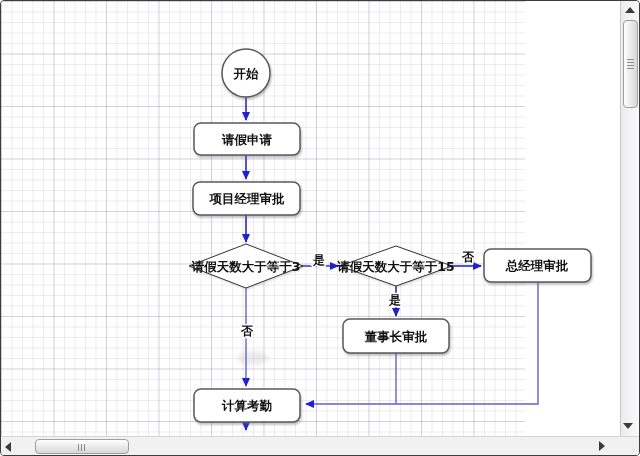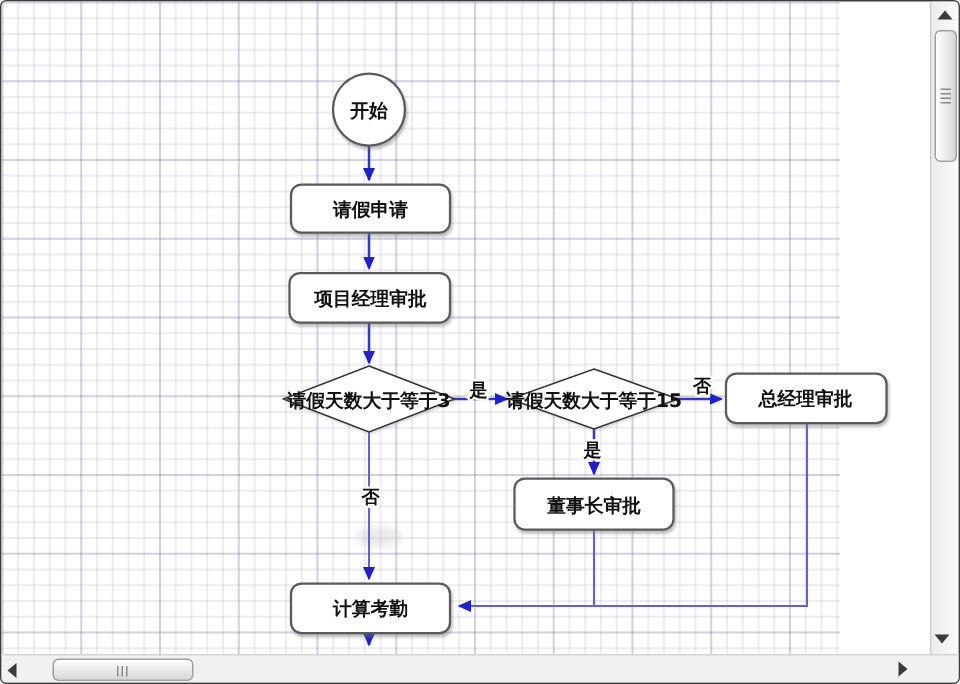--- a/index.html
+++ b/index.html
@@ -5,21 +5,21 @@
   html,body{margin:0;padding:0;background:#fff;}
   .frame{position:relative;width:640px;height:456px;box-sizing:border-box;
          border:1px solid #3c3c3c;border-radius:4px;overflow:hidden;
          font-family:"DejaVu Sans","Liberation Sans",sans-serif;}
   .canvas{position:absolute;left:0;top:0;width:524px;height:437px;background-color:#ffffff;
     background-image:
       linear-gradient(to right, rgba(100,100,150,.20) 1px, transparent 1px),
       linear-gradient(to bottom, rgba(100,100,150,.20) 1px, transparent 1px),
       linear-gradient(to right, rgba(100,100,150,.12) 1px, transparent 1px),
       linear-gradient(to bottom, rgba(100,100,150,.12) 1px, transparent 1px);
-    background-size:52.5px 52.5px,52.5px 52.5px,10.5px 10.5px,10.5px 10.5px;padding-left:35px;}
+    background-size:52.5px 52.5px,52.5px 52.5px,10.5px 10.5px,10.5px 10.5px;}
   svg.diagram{position:absolute;left:0;top:0;}
   .node{fill:#ffffff;stroke:#5a5a5a;stroke-width:1.5;
         filter:drop-shadow(1.5px 2px 1px rgba(110,110,110,.45));}
   .diamond{fill:#ffffff;stroke:#333333;stroke-width:1;
         filter:drop-shadow(1px 1.5px 1px rgba(130,130,130,.35));}
   .nlabel{font:600 12.5px "DejaVu Sans","Liberation Sans",sans-serif;fill:#111111;
           text-anchor:middle;}
   .elabel{font:600 12px "DejaVu Sans","Liberation Sans",sans-serif;fill:#111111;
           text-anchor:middle;paint-order:stroke;stroke:#ffffff;stroke-width:3px;}
   .edge{stroke:#3434c8;stroke-width:1.7;fill:none;}

